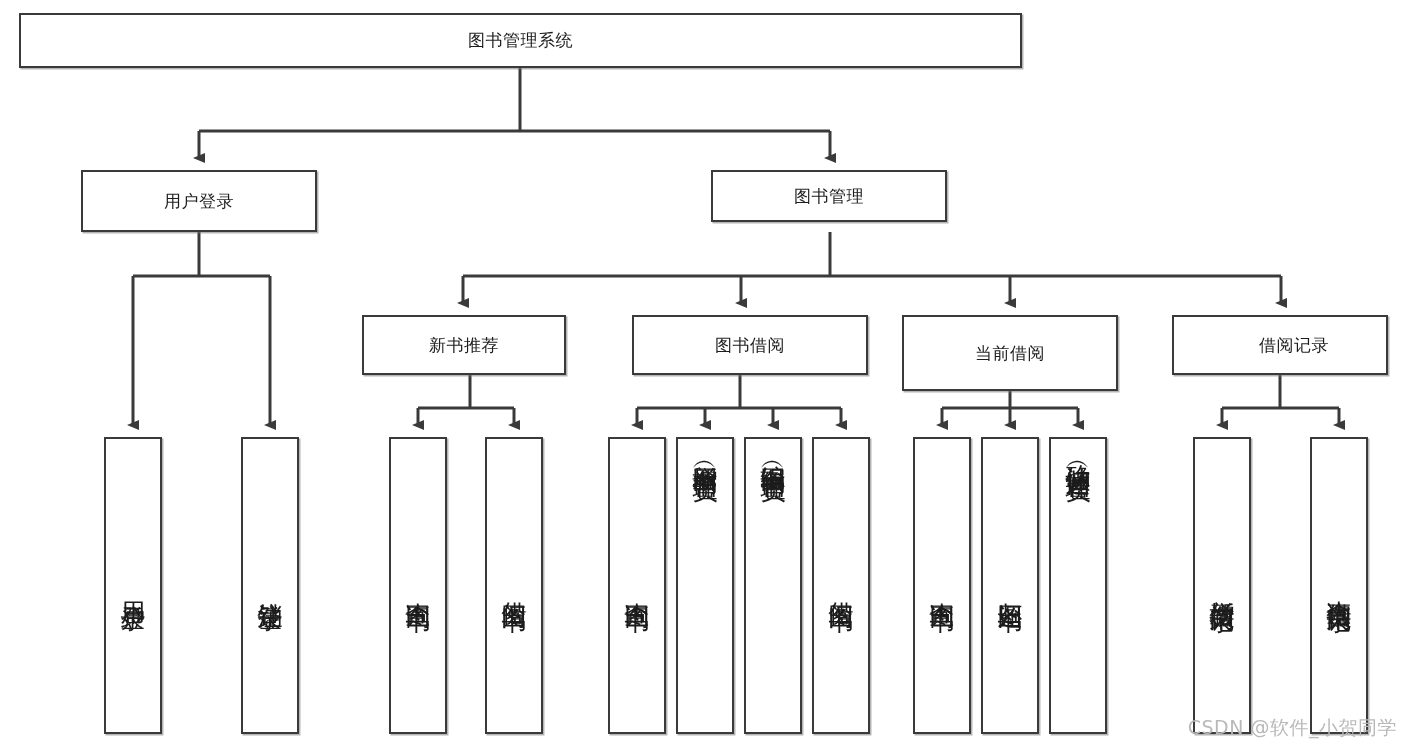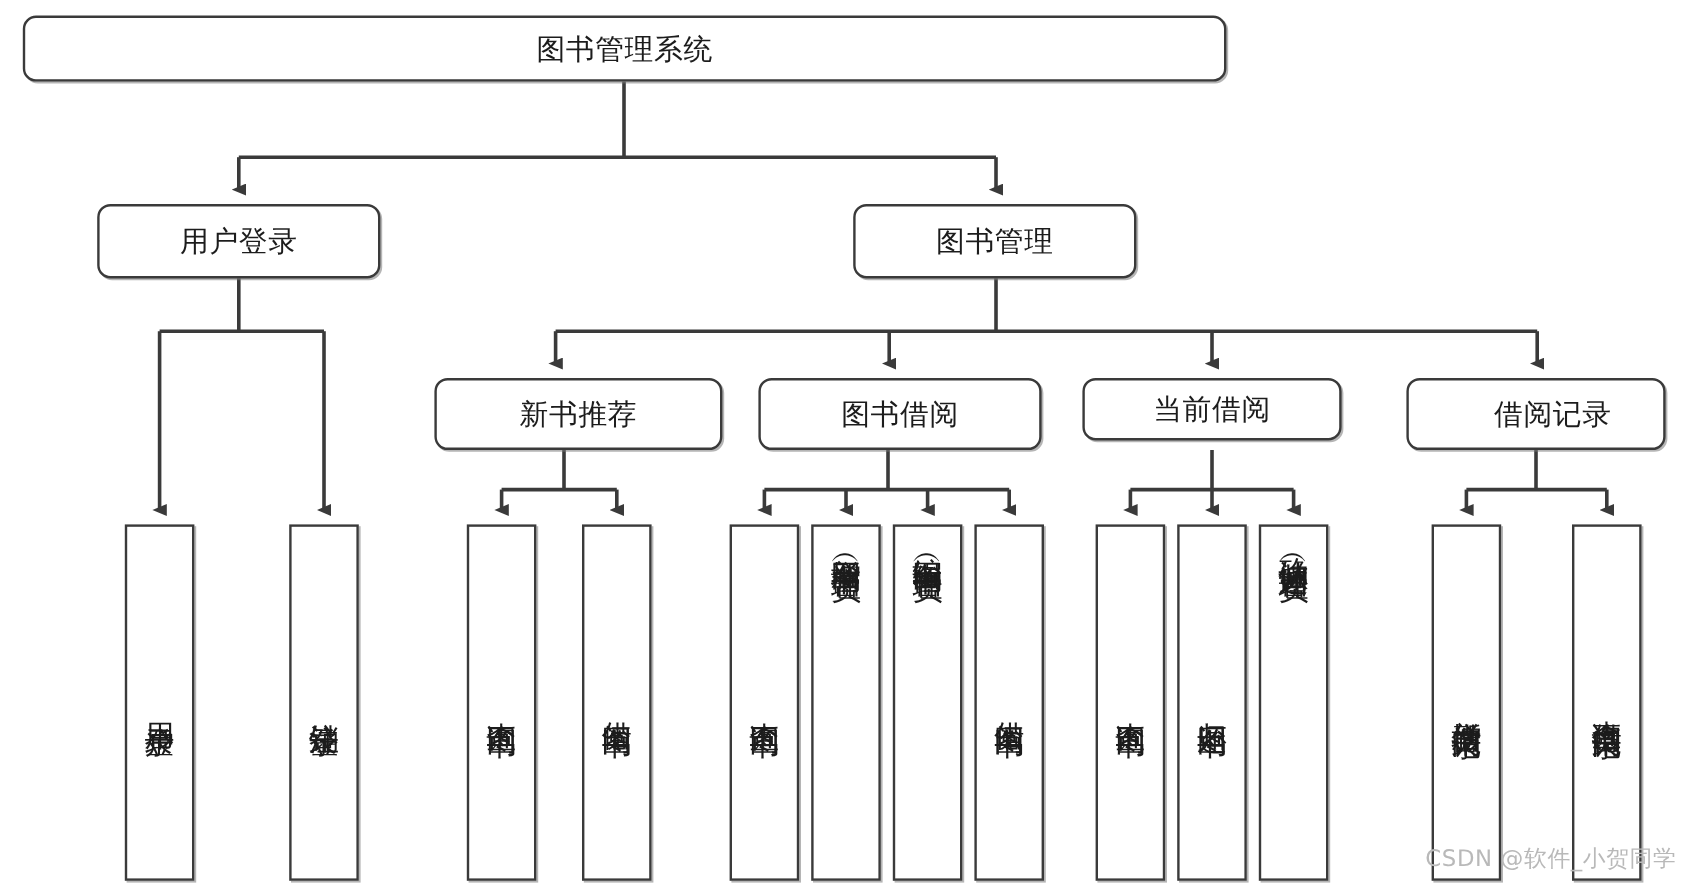--- a/index.html
+++ b/index.html
@@ -28,23 +28,22 @@
     box-sizing: border-box;
     background: #ffffff;
     border: 2px solid #3a3a3a;
     box-shadow: 1.5px 1.5px 0 0 rgba(120,120,120,0.55);
     display: flex;
     align-items: center;
     justify-content: center;
     color: #1c1c1c;
   }
   .node.horiz {
-    font-size: 24px;
+    font-size: 17px;
     letter-spacing: 0.5px;
-    border-radius: 11px;
   }
   .node.vert {
     padding-top: 6px;
     align-items: flex-start;
     justify-content: center;
   }
   .node.vert .vtext {
     writing-mode: vertical-rl;
     text-orientation: upright;
     font-size: 25px;
@@ -53,21 +52,21 @@
     white-space: nowrap;
     display: block;
   }
   .node.vert.centered {
     align-items: center;
     padding-top: 0;
   }
   #watermark {
     position: absolute;
     right: 8px;
-    bottom: 18px;
+    bottom: 6px;
     font-size: 19px;
     color: #b9b9b9;
     letter-spacing: 0.5px;
     white-space: nowrap;
     font-family: "DejaVu Sans", "Liberation Sans", sans-serif;
   }
 </style>
 </head>
 <body>
 
@@ -123,31 +122,31 @@
     </g>
   </svg>
 
   <div class="node horiz" style="left:19px; top:13px; width:1003px; height:55px;">
     <span>图书管理系统</span>
   </div>
 
   <div class="node horiz" style="left:81px; top:170px; width:236px; height:62px;">
     <span>用户登录</span>
   </div>
-  <div class="node horiz" style="left:711px; top:170px; width:236px; height:62px;">
+  <div class="node horiz" style="left:711px; top:170px; width:236px; height:52px;">
     <span>图书管理</span>
   </div>
 
-  <div class="node horiz" style="left:362px; top:315px; width:240px; height:60px;">
+  <div class="node horiz" style="left:362px; top:315px; width:204px; height:60px;">
     <span>新书推荐</span>
   </div>
   <div class="node horiz" style="left:632px; top:315px; width:236px; height:60px;">
     <span>图书借阅</span>
   </div>
-  <div class="node horiz" style="left:902px; top:315px; width:216px; height:52px;">
+  <div class="node horiz" style="left:902px; top:315px; width:216px; height:76px;">
     <span>当前借阅</span>
   </div>
   <div class="node horiz" style="left:1172px; top:315px; width:216px; height:60px;padding-left:28px;">
     <span>借阅记录</span>
   </div>
 
   <div class="node vert centered" style="left:104px; top:437px; width:58px; height:297px;">
     <span class="vtext">用户登录</span>
   </div>
   <div class="node vert centered" style="left:241px; top:437px; width:58px; height:297px;">

